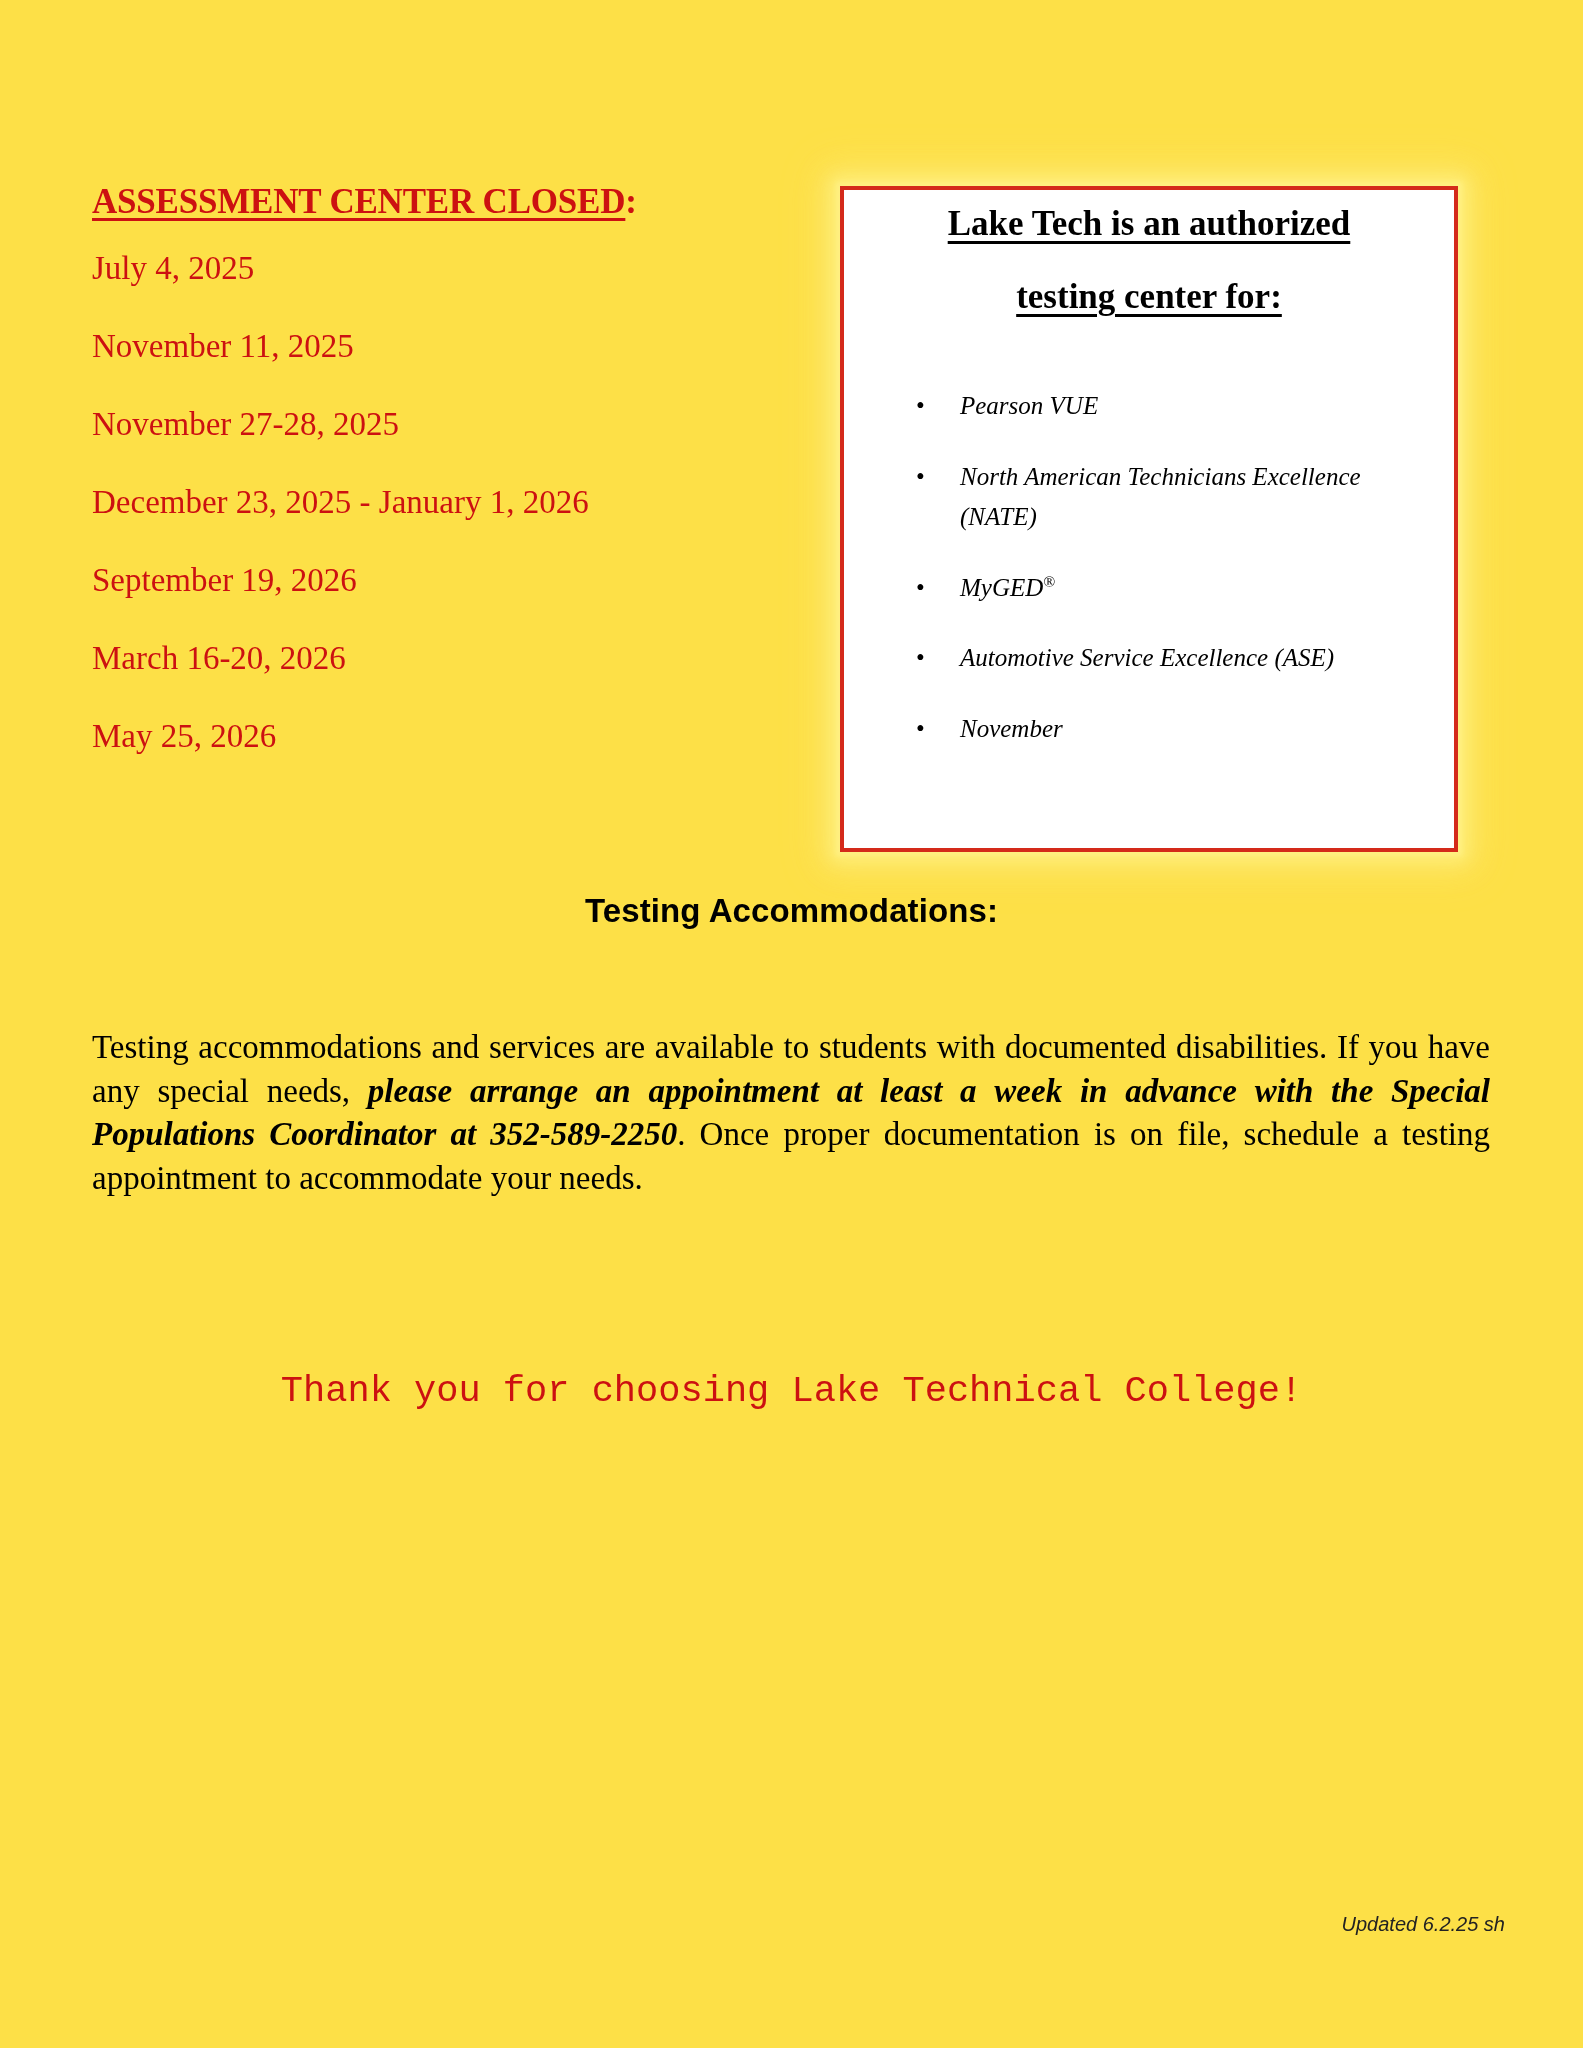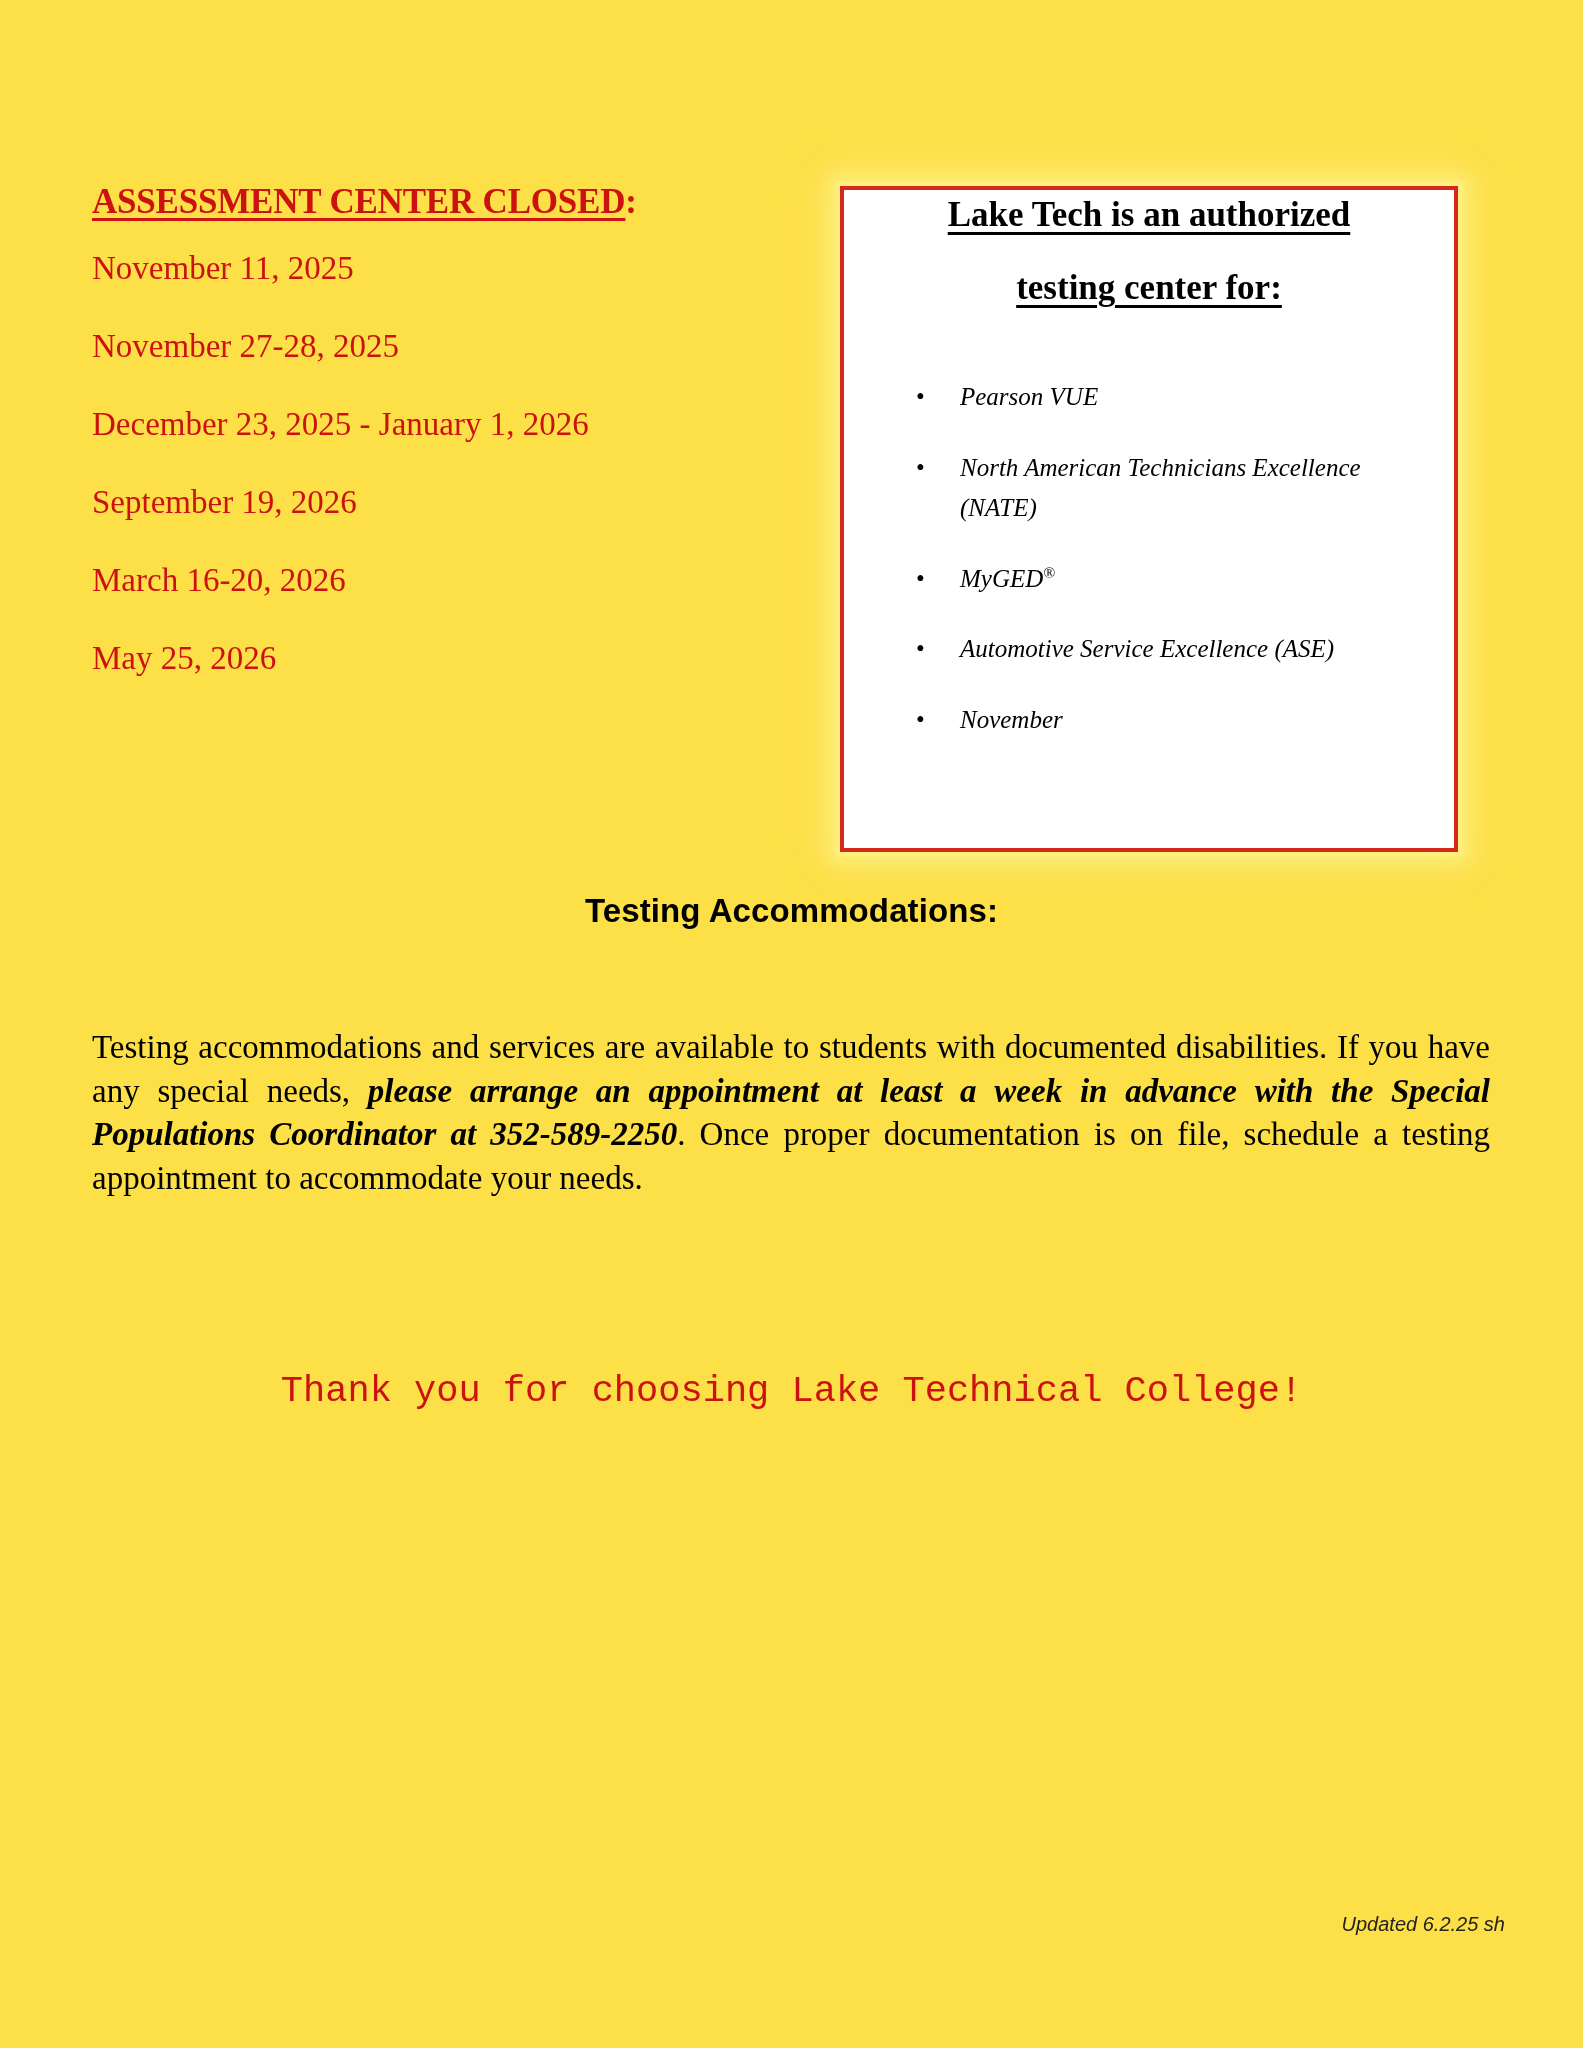--- a/index.html
+++ b/index.html
@@ -79,21 +79,21 @@
     border: 4px solid #D42A1A;
     box-shadow:
       0 0 5px 4px rgba(255, 240, 130, 1),
       0 0 14px 9px rgba(255, 238, 120, 0.82),
       0 0 26px 14px rgba(255, 240, 140, 0.42),
       0 0 40px 20px rgba(255, 245, 170, 0.18);
   }
   .auth-inner {
     position: absolute;
     inset: 0;
-    padding: 7px 26px 10px 26px;
+    padding: 16px 26px 10px 26px;
   }
   .auth-title {
     font-family: "Liberation Serif", "DejaVu Serif", serif;
     font-weight: bold;
     font-size: 35px;
     color: #000000;
     text-align: center;
     line-height: 1.0;
     margin: 0;
   }
@@ -198,20 +198,21 @@
 </head>
 <body>
 
 <div class="page">
 
   <div class="top-region">
 
     <div class="closed-col">
       <div class="closed-heading"><span class="u">ASSESSMENT CENTER CLOSED</span><span>:</span></div>
 
+      <p class="closed-date">July 4, 2025</p>
       <p class="closed-date">November 11, 2025</p>
       <p class="closed-date">November 27-28, 2025</p>
       <p class="closed-date">December 23, 2025 - January 1, 2026</p>
       <p class="closed-date">September 19, 2026</p>
       <p class="closed-date">March 16-20, 2026</p>
       <p class="closed-date">May 25, 2026</p>
     </div>
 
     <div class="auth-box-wrap">
       <div class="auth-box">

